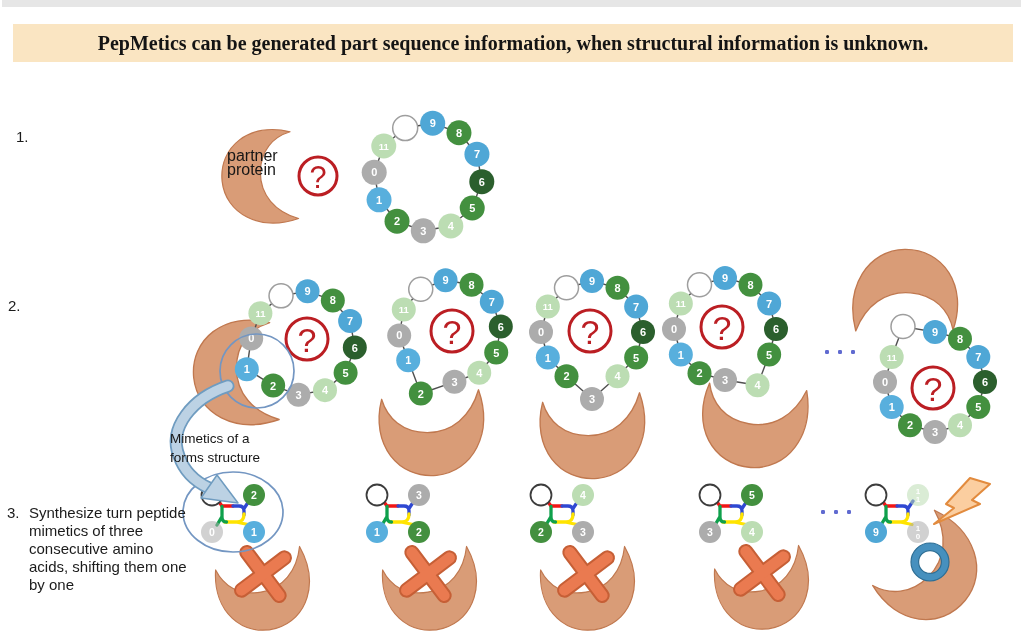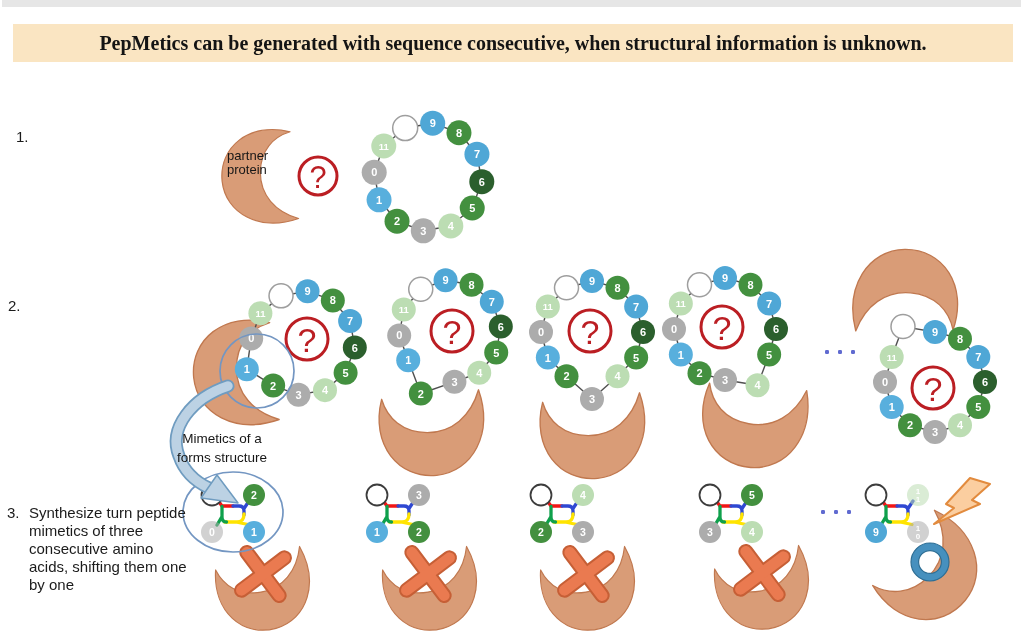--- a/index.html
+++ b/index.html
@@ -11,22 +11,22 @@
           font-family:"Liberation Serif",serif;font-weight:bold;font-size:20px;color:#141414;
           display:flex;align-items:center;justify-content:center;z-index:2;}
   .step{position:absolute;display:flex;color:#1b1b1b;font-size:15px;z-index:3;}
   .step .num{flex:0 0 16px;margin-right:6px;}
   .step .txt{flex:1;}
   #step1{left:16px;top:126px;width:196px;line-height:22px;}
   #step2{left:8px;top:298px;width:180px;line-height:16px;}
   #step3{left:7px;top:504px;width:182px;line-height:18px;}
   .small-label{position:absolute;color:#161616;z-index:3;}
   .small-label span{display:block;}
-  #partner-label{left:227px;top:149px;font-size:13px;line-height:13.5px;}
-  #mimetics-label{left:170px;top:429px;width:104px;text-align:center;font-size:13.5px;line-height:19px;}
+  #partner-label{left:227px;top:149px;font-size:16px;line-height:13.5px;}
+  #mimetics-label{left:170px;top:429px;width:104px;font-size:13.5px;line-height:19px;}
 </style>
 </head>
 <body>
 
 <div class="stage">
   <svg id="diagram" width="1024" height="632" viewBox="0 0 1024 632">
       <g>
         <path d="M 26,-52 C -22,-64 -58,-34 -54,6 C -50,44 -10,66 36,50 C 8,42 -9,22 -9,-4 C -9,-30 6,-46 26,-52 Z" transform="translate(268,176) rotate(0) scale(0.85)" fill="#D99C77" stroke="#C0784F" stroke-width="1.4" stroke-linejoin="round"></path>
         <line x1="405.17861386600225" y1="128.0593795000209" x2="432.7064101083735" y2="123.20548630304575" stroke="#4F4F4F" stroke-width="1.4"></line>
         <line x1="432.7064101083735" y1="123.20548630304575" x2="458.9731275629565" y2="132.76578960839444" stroke="#4F4F4F" stroke-width="1.4"></line>
@@ -585,21 +585,21 @@
         <rect x="847" y="510" width="4" height="4" rx="1.2" fill="#4450C8" opacity="0.85"></rect>
       </g>
       <g>
         <path d="M 228,386 C 192,398 168,428 179,456 C 184,471 194,481 209,488" fill="none" stroke="#6F9CC0" stroke-width="13" stroke-linecap="round"></path>
         <path d="M 228,386 C 192,398 168,428 179,456 C 184,471 194,481 209,488" fill="none" stroke="#BCD2E4" stroke-width="9.5" stroke-linecap="round"></path>
         <polygon points="238,503 201,498 217,475" fill="#BCD2E4" stroke="#6F9CC0" stroke-width="1.5" stroke-linejoin="round"></polygon>
       </g>
     </svg>
   <div class="topbar"></div>
   <div class="banner" id="banner" style="background: rgb(250, 229, 194);">
-    <span>PepMetics can be generated with sequence consecutive, when structural information is unknown.</span>
+    <span>PepMetics can be generated part sequence information, when structural information is unknown.</span>
   </div>
 
   <div class="step" id="step1">
     <span class="num">1.</span>
   </div>
   <div class="step" id="step2">
     <span class="num">2.</span>
   </div>
   <div class="step" id="step3">
     <span class="num">3.</span>

